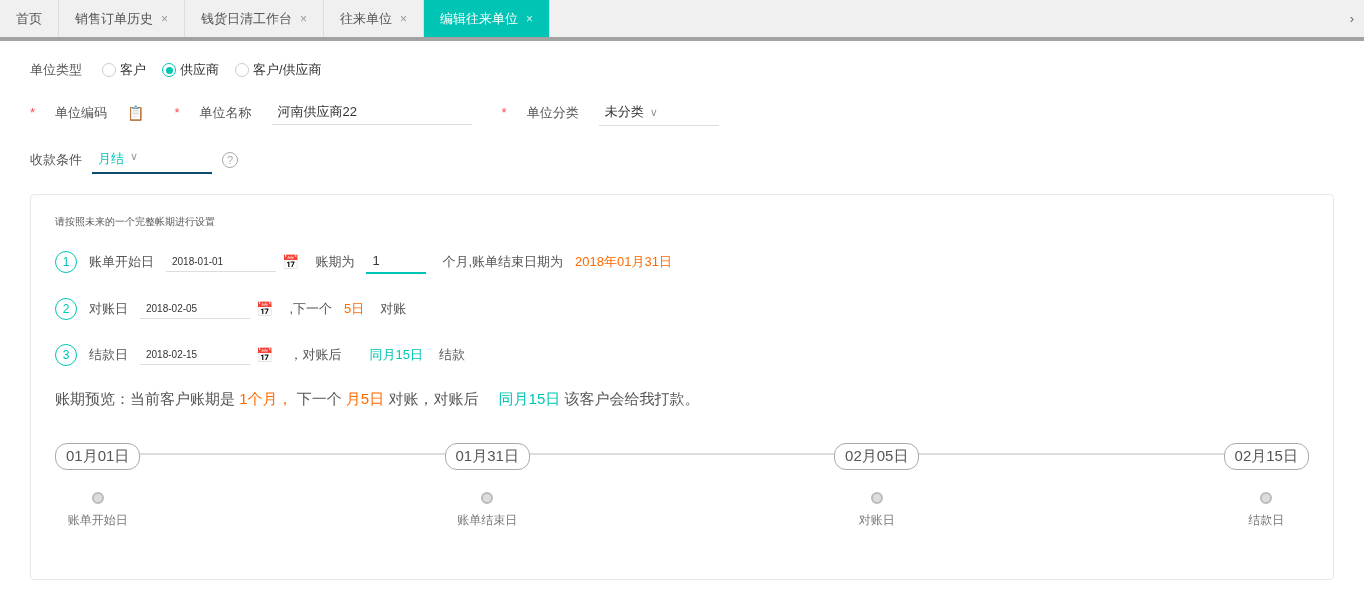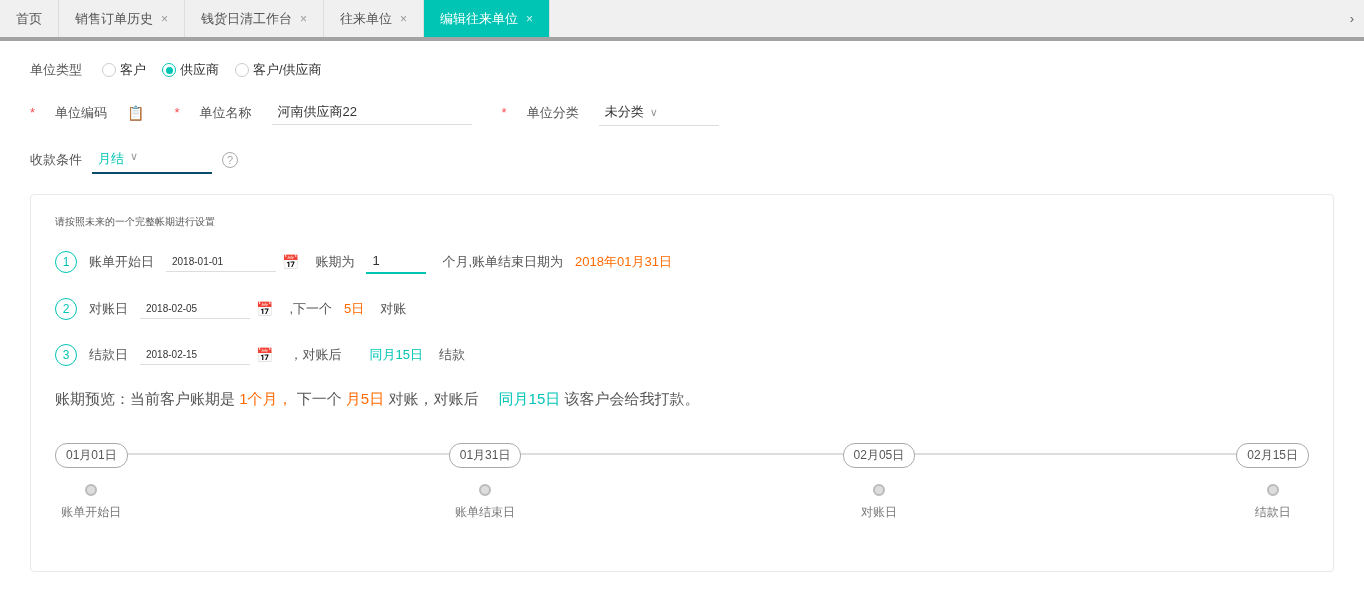--- a/index.html
+++ b/index.html
@@ -265,25 +265,25 @@
       border-radius: 50%;
       background: #ddd;
       border: 2px solid #bbb;
       position: relative;
       z-index: 1;
     }
     .node-badge {
       border: 1px solid #aaa;
       border-radius: 12px;
       padding: 3px 10px;
-      font-size: 12px;
+      font-size: 15px;
       color: #555;
       background: #fff;
       white-space: nowrap;
-      margin-bottom: 16px;
+      margin-bottom: 22px;
     }
     .node-sub-label {
       font-size: 12px;
       color: #777;
       margin-top: 8px;
     }
   </style>
 </head>
 <body>
 

